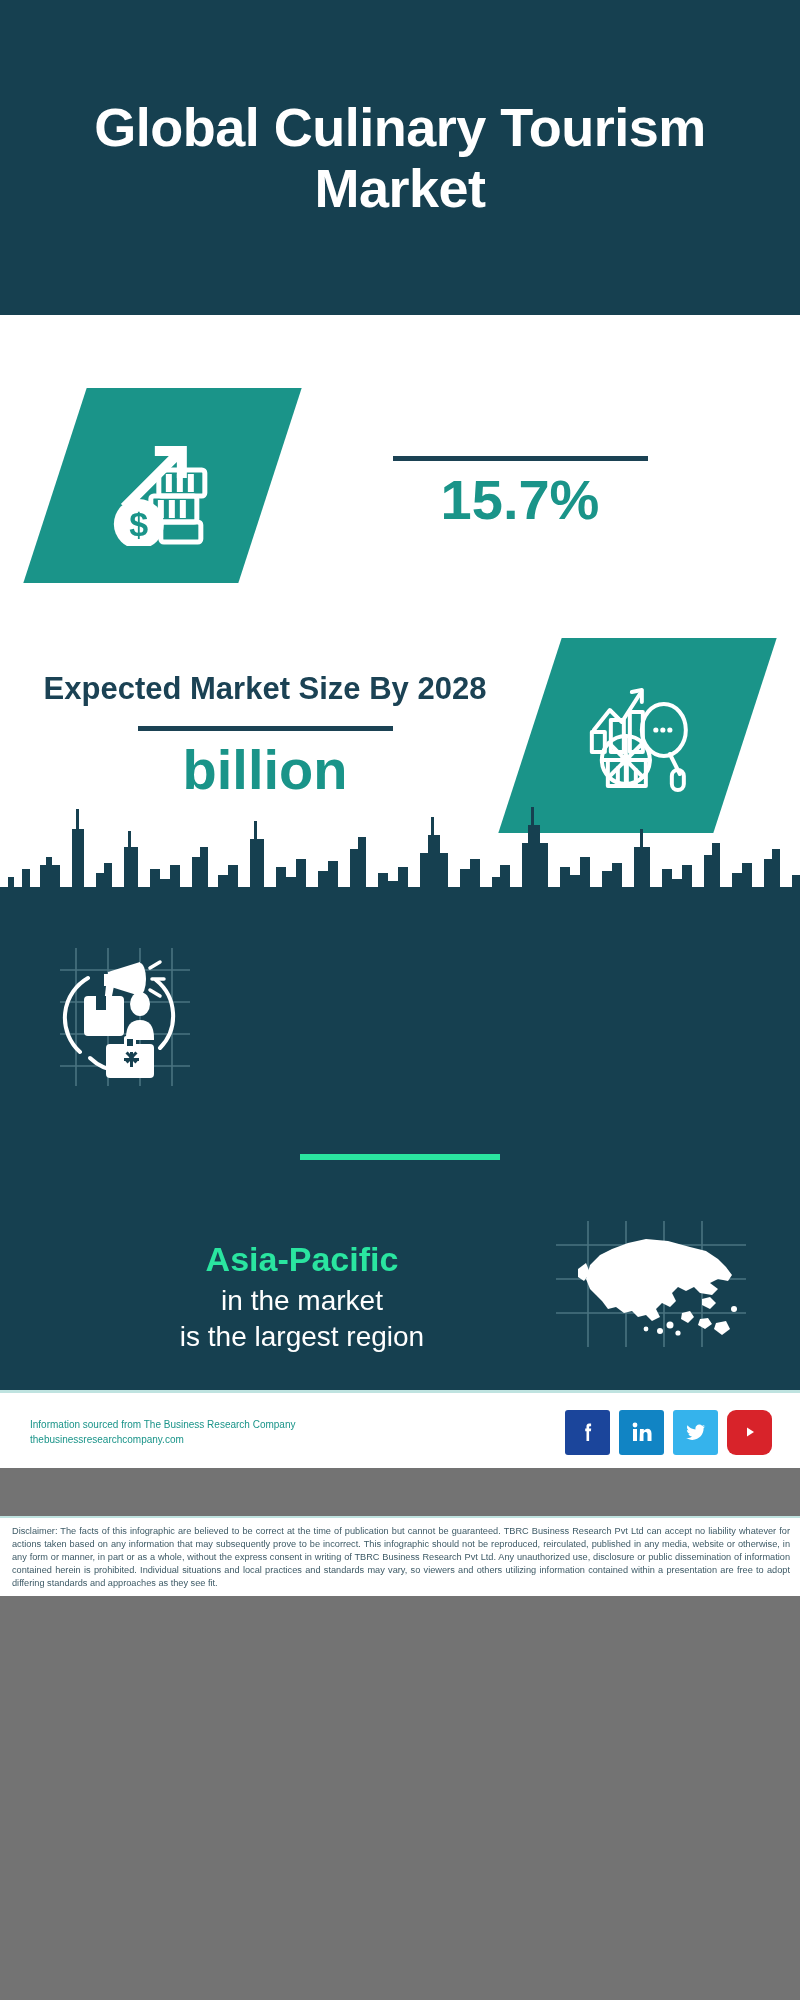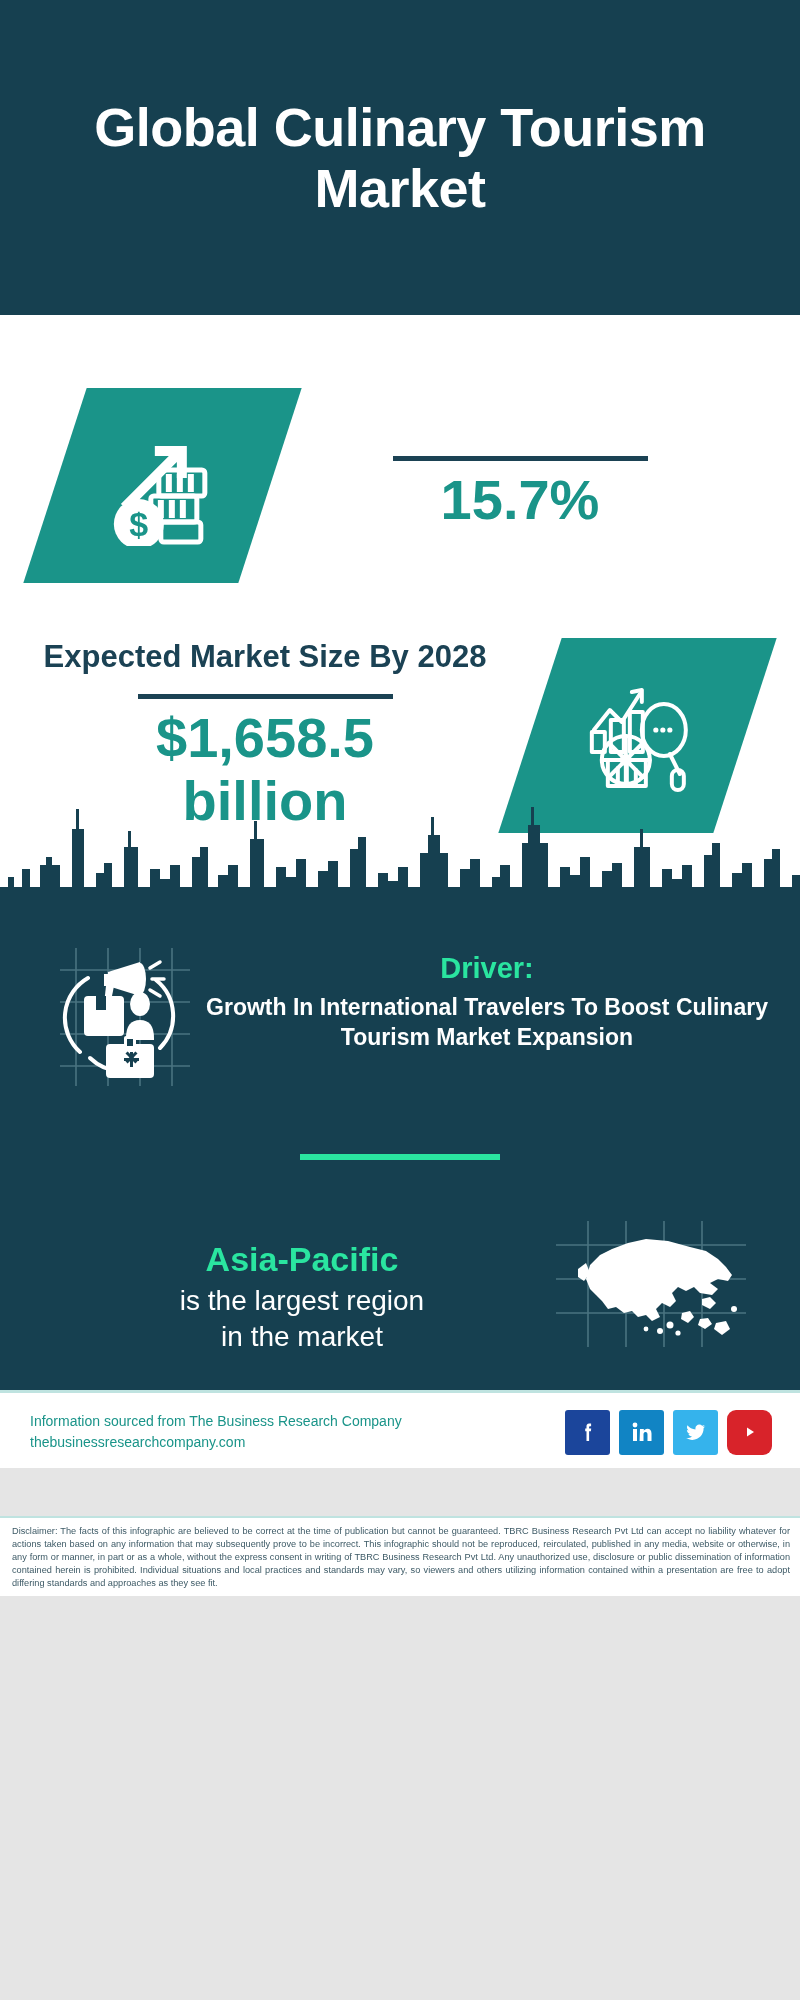--- a/index.html
+++ b/index.html
@@ -3,21 +3,21 @@
 <meta charset="utf-8">
 <style>
   * { margin:0; padding:0; box-sizing:border-box; }
   body {
     width:800px; height:2000px;
     font-family:"Liberation Sans", sans-serif;
     background:#ffffff;
     overflow:hidden;
     position:relative;
   }
-  .page { width:800px; height:2000px; position:relative; background:#e5e5e5; }
+  .page { width:800px; height:2000px; position:relative; background:#737373; }
 
   
   .header {
     background:#164050;
     height:315px;
     display:flex; align-items:center; justify-content:center;
     padding:0 45px;
   }
   .header h1 {
     color:#ffffff;
@@ -127,21 +127,21 @@
   .footer {
     background:#ffffff;
     border-top:3px solid #bfe3e0;
     display:flex; align-items:center; justify-content:space-between;
     padding:14px 28px 10px 30px;
     height:78px;
   }
   .footer-src { line-height:1.5; }
   .footer-src .line {
     color:#1a9489;
-    font-size:14px;
+    font-size:10px;
   }
   .socials { display:flex; gap:9px; align-items:center; }
   .sicon {
     width:45px; height:45px;
     display:flex; align-items:center; justify-content:center;
     border-radius:3px;
   }
   .fb { background:#1b459b; }
   .li { background:#1184c4; }
   .tw { background:#35b3ec; }
@@ -191,21 +191,20 @@
       <div class="stat-text">
         <div class="divider-dark"></div>
         <div class="stat-value">15.7%</div>
       </div>
     </div>
 
     <div class="stat-row row2">
       <div class="stat-text">
         <div class="stat-title">Expected Market Size By 2028</div>
         <div class="divider-dark"></div>
-        <div class="stat-value">$1,658.5</div>
         <div class="stat-value">billion</div>
       </div>
       <div class="para">
         <svg width="120" height="120" viewBox="0 0 120 120">
           <g fill="none" stroke="#ffffff" stroke-width="4" stroke-linecap="round" stroke-linejoin="round">
             <polyline points="16,54 32,34 44,46 62,18"></polyline>
             <polyline points="54,16 64,14 64,26"></polyline>
             <rect x="14" y="56" width="13" height="20"></rect>
             <rect x="33" y="44" width="13" height="32"></rect>
             <rect x="52" y="36" width="13" height="40"></rect>
@@ -298,33 +297,29 @@
             <rect x="78" y="96" width="12" height="10" rx="2"></rect>
             <rect x="81" y="99" width="6" height="7" fill="#164050"></rect>
           </g>
           <g fill="#164050">
             <path d="M84 112 L87 112 L87 118 L93 118 L93 121 L87 121 L87 127 L84 127 L84 121 L78 121 L78 118 L84 118 Z"></path>
             <path d="M79.5 113.5 L81.6 111.4 L91.5 121.3 L89.4 123.4 Z"></path>
             <path d="M89.4 111.4 L91.5 113.5 L81.6 123.4 L79.5 121.3 Z"></path>
           </g>
         </svg>
       </div>
-      <div class="driver-body">
-        <div class="driver-label">Driver:</div>
-        <div class="driver-text">Growth In International Travelers To Boost Culinary Tourism Market Expansion</div>
-      </div>
     </div>
 
     <div class="divider-green"></div>
 
     <div class="region-row">
       <div class="region-text">
         <div class="region-name">Asia-Pacific</div>
+        <div class="region-sub">in the market</div>
         <div class="region-sub">is the largest region</div>
-        <div class="region-sub">in the market</div>
       </div>
       <div class="region-map">
         <svg width="200" height="130" viewBox="0 0 200 130">
           <g stroke="#4a7380" stroke-width="1.6">
             <line x1="6" y1="26" x2="196" y2="26"></line>
               <line x1="6" y1="60" x2="196" y2="60"></line>
             <line x1="6" y1="94" x2="196" y2="94"></line>
             <line x1="38" y1="2" x2="38" y2="128"></line>
               <line x1="76" y1="2" x2="76" y2="128"></line>
             <line x1="114" y1="2" x2="114" y2="128"></line>

